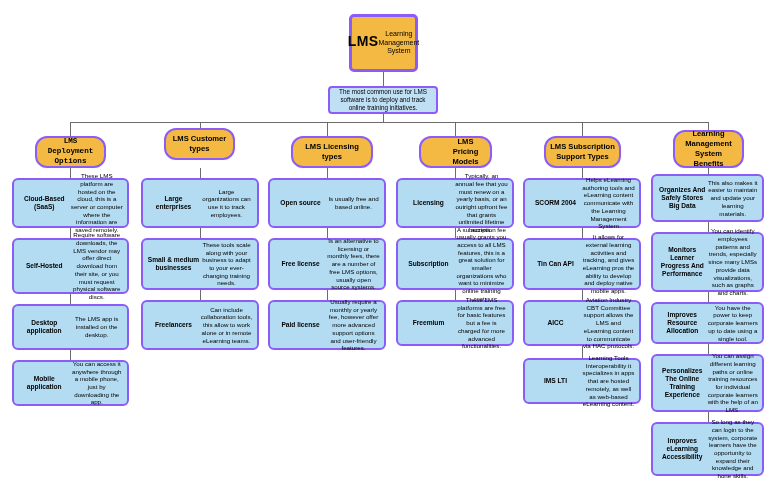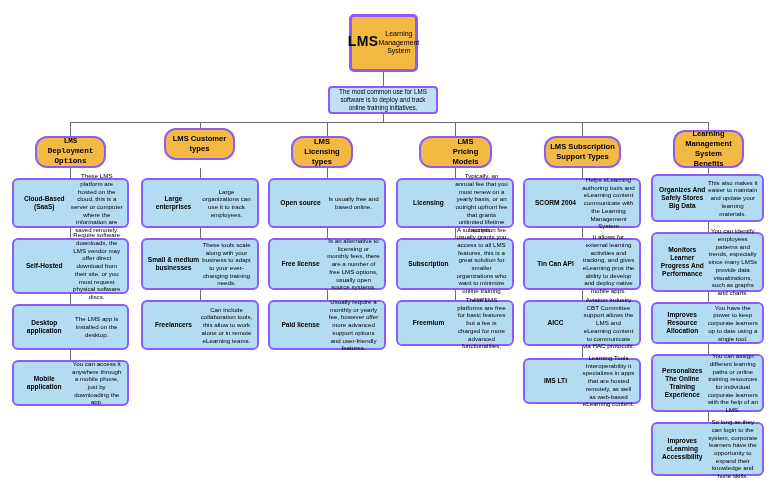--- a/index.html
+++ b/index.html
@@ -128,21 +128,21 @@
   <div class="box subtitle" style="left:328px; top:86px; width:110px; height:28px;">
     <span class="desc">The most common use for LMS software is to deploy and track online training initiatives.</span>
   </div>
 
   <div class="box cat" style="left:35px; top:136px; width:71px; height:32px;font-family:Liberation Mono, monospace;">
     <span class="ttl">LMS Deployment Options</span>
   </div>
   <div class="box cat" style="left:164px; top:128px; width:71px; height:32px;">
     <span class="ttl">LMS Customer types</span>
   </div>
-  <div class="box cat" style="left:291px; top:136px; width:62px; height:32px;">
+  <div class="box cat" style="left:291px; top:136px; width:82px; height:32px;">
     <span class="ttl">LMS Licensing types</span>
   </div>
   <div class="box cat" style="left:419px; top:136px; width:73px; height:32px;padding-left:24px;">
     <span class="ttl">LMS Pricing Models</span>
   </div>
   <div class="box cat" style="left:544px; top:136px; width:77px; height:32px;">
     <span class="ttl">LMS Subscription Support Types</span>
   </div>
   <div class="box cat" style="left:673px; top:130px; width:71px; height:38px;">
     <span class="ttl">Learning Management System Benefits</span>

